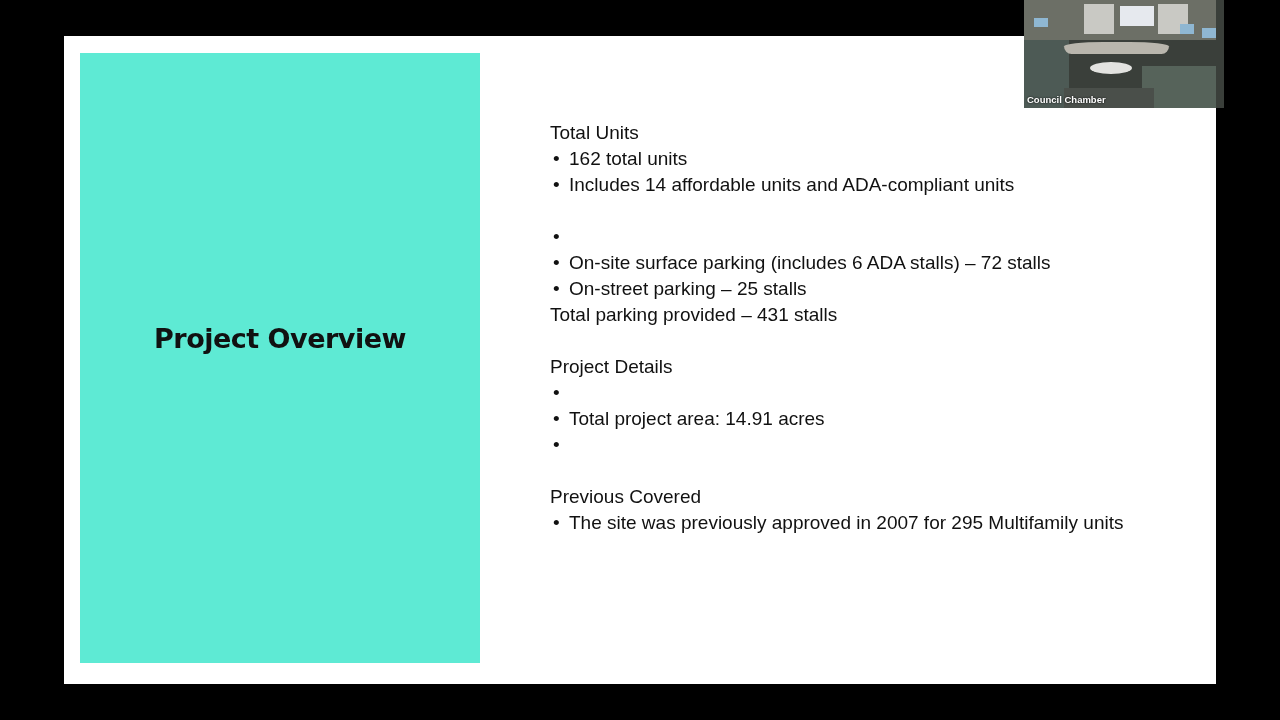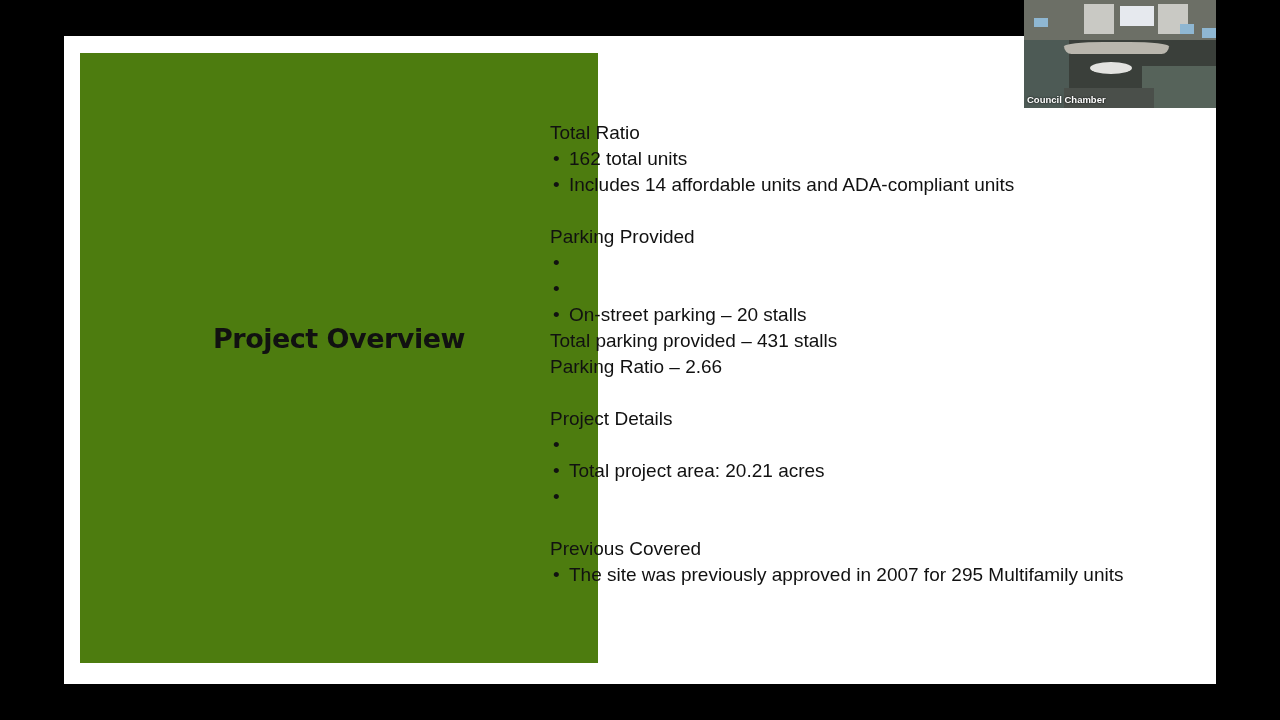--- a/index.html
+++ b/index.html
@@ -6,43 +6,43 @@
     body {
       width: 1280px; height: 720px; background: #000000;
       position: relative; overflow: hidden;
       font-family: "Liberation Sans", sans-serif;
     }
     .slide {
       position: absolute; left: 64px; top: 36px; width: 1152px; height: 648px;
       background: #ffffff;
     }
     .left-panel {
-      position: absolute; left: 16px; top: 17px; width: 518px; height: 610px;
-      background: #4d7c0f;
+      position: absolute; left: 16px; top: 17px; width: 400px; height: 610px;
+      background: #5eead4;
       display: flex; align-items: center; justify-content: center;
     }
     .slide-title {
       font-family: "DejaVu Sans", sans-serif;
       font-weight: bold; font-size: 27px; color: #111111;
       margin-top: -40px;
       letter-spacing: -0.5px;
     }
     .content {
       position: absolute; left: 486px; top: 84px; width: 650px;
       color: #111111; font-size: 19px; line-height: 26px;
     }
     .section { margin-bottom: 26px; }
     .heading { display: block; }
     .bullet { display: flex; padding-left: 3px; }
     .bullet .dot { width: 16px; flex: none; }
     .plain-line { display: block; }
 
     .video {
       position: absolute; left: 1024px; top: 0px; width: 192px; height: 108px;
-      background: #3a3f3a; overflow: hidden;
+      background: #3a3f3a; overflow: hidden; padding-left: 8px;
     }
     .video .wall { position: absolute; left: 0; top: 0; width: 192px; height: 40px; background: #6c6f66; }
     .video .panel { position: absolute; background: #c9c9c4; }
     .video .screen { position: absolute; left: 96px; top: 6px; width: 34px; height: 20px; background: #e6e9ee; }
     .video .monitor { position: absolute; background: #8fb7d2; }
     .video .dais { position: absolute; left: 40px; top: 42px; width: 105px; height: 12px; background: #b9b6ad; border-radius: 50% 50% 10px 10px; }
     .video .table { position: absolute; left: 66px; top: 62px; width: 42px; height: 12px; background: #e3e3e0; border-radius: 50%; }
     .video .crowd-l { position: absolute; left: 0; top: 40px; width: 45px; height: 68px; background: #4d5a55; }
     .video .crowd-r { position: absolute; left: 118px; top: 66px; width: 74px; height: 42px; background: #56635a; }
     .video .crowd-b { position: absolute; left: 40px; top: 88px; width: 90px; height: 20px; background: #4a4f4a; }
@@ -55,55 +55,54 @@
 </head>
 <body>
 
 <div class="slide">
   <div class="left-panel">
     <div class="slide-title">Project Overview</div>
   </div>
 
   <div class="content">
     <div class="section">
-      <span class="heading">Total Ratio</span>
+      <span class="heading">Total Units</span>
       <div class="bullet">
         <span class="dot">•</span>
         <span>162 total units</span>
       </div>
       <div class="bullet">
         <span class="dot">•</span>
         <span>Includes 14 affordable units and ADA-compliant units</span>
       </div>
     </div>
 
     <div class="section">
-      <span class="heading">Parking Provided</span>
       <div class="bullet">
         <span class="dot">•</span>
       </div>
       <div class="bullet">
         <span class="dot">•</span>
+        <span>On-site surface parking (includes 6 ADA stalls) – 72 stalls</span>
       </div>
       <div class="bullet">
         <span class="dot">•</span>
-        <span>On-street parking – 20 stalls</span>
+        <span>On-street parking – 25 stalls</span>
       </div>
       <span class="plain-line">Total parking provided – 431 stalls</span>
-      <span class="plain-line">Parking Ratio – 2.66</span>
     </div>
 
     <div class="section">
       <span class="heading">Project Details</span>
       <div class="bullet">
         <span class="dot">•</span>
       </div>
       <div class="bullet">
         <span class="dot">•</span>
-        <span>Total project area: 20.21 acres</span>
+        <span>Total project area: 14.91 acres</span>
       </div>
       <div class="bullet">
         <span class="dot">•</span>
       </div>
     </div>
 
     <div class="section">
       <span class="heading">Previous Covered</span>
       <div class="bullet">
         <span class="dot">•</span>

